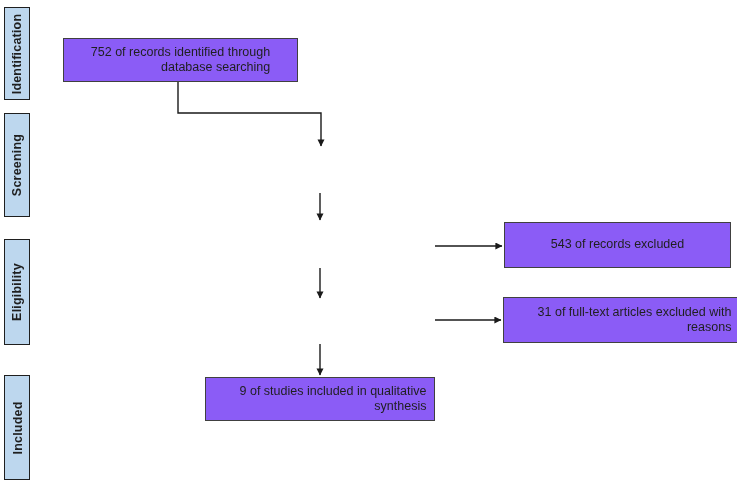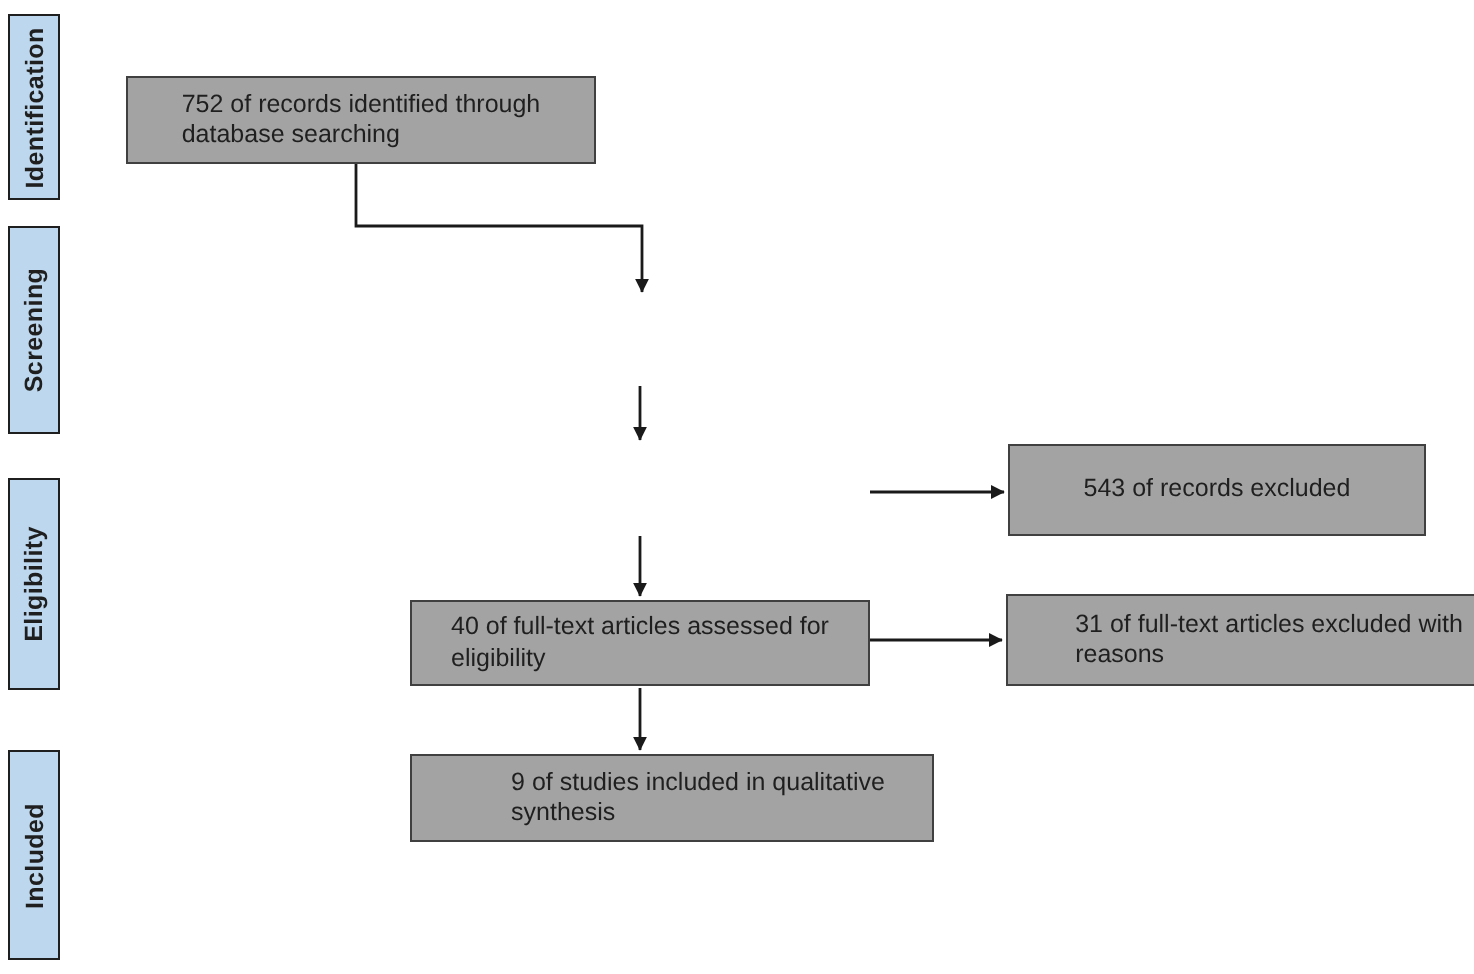--- a/index.html
+++ b/index.html
@@ -44,40 +44,40 @@
     color: #1f1f1f;
     letter-spacing: 0.2px;
   }
   .stage-identification { top: 7px;   height: 93px;  }
   .stage-screening      { top: 113px; height: 104px; }
   .stage-eligibility    { top: 239px; height: 106px; }
   .stage-included       { top: 375px; height: 105px; }
   
   .node {
     position: absolute;
-    background: #a3a3a3;
+    background: #8b5cf6;
     border: 1.5px solid #404040;
     box-sizing: border-box;
     display: flex;
     align-items: center;
     justify-content: center;
-    text-align: left;
+    text-align: right;
     font-size: 12.5px;
     line-height: 1.24;
     color: #1f1f1f;
     padding: 2px 6px;
   }
   .node-text { white-space: pre-line; }
   .node-identified        { left: 63px;  top: 38px;  width: 235px; height: 44px; }
   .node-after-duplicates  { left: 205px; top: 148px; width: 230px; height: 44px; }
   .node-screened          { left: 205px; top: 222px; width: 230px; height: 45px; }
-  .node-records-excluded  { left: 504px; top: 222px; width: 209px; height: 46px; }
+  .node-records-excluded  { left: 504px; top: 222px; width: 227px; height: 46px; }
   .node-fulltext-assessed { left: 205px; top: 300px; width: 230px; height: 43px; }
   .node-fulltext-excluded { left: 503px; top: 297px; width: 263px; height: 46px; }
-  .node-qualitative       { left: 205px; top: 377px; width: 262px; height: 44px; padding-left: 32px; }
+  .node-qualitative       { left: 205px; top: 377px; width: 230px; height: 44px; padding-left: 32px; }
 </style>
 </head>
 <body>
 
 <div class="canvas">
 
   <svg class="connectors" viewBox="0 0 737 487" xmlns="http://www.w3.org/2000/svg">
     <defs>
       <marker id="arrow" markerWidth="8" markerHeight="8" refX="6.6" refY="3.5" orient="auto" markerUnits="userSpaceOnUse">
         <path d="M0,0 L7,3.5 L0,7 Z" fill="#1a1a1a"></path>
@@ -104,24 +104,20 @@
     <span class="stage-text">Included</span>
   </div>
 
   <div class="node node-identified">
     <span class="node-text">752 of records identified through
 database searching</span>
   </div>
   <div class="node node-records-excluded">
     <span class="node-text">543 of records excluded</span>
   </div>
-  <div class="node node-fulltext-assessed">
-    <span class="node-text">40 of full-text articles assessed for
-eligibility</span>
-  </div>
   <div class="node node-fulltext-excluded">
     <span class="node-text">31 of full-text articles excluded with
 reasons</span>
   </div>
   <div class="node node-qualitative">
     <span class="node-text">9 of studies included in qualitative
 synthesis</span>
   </div>
 
 </div>

